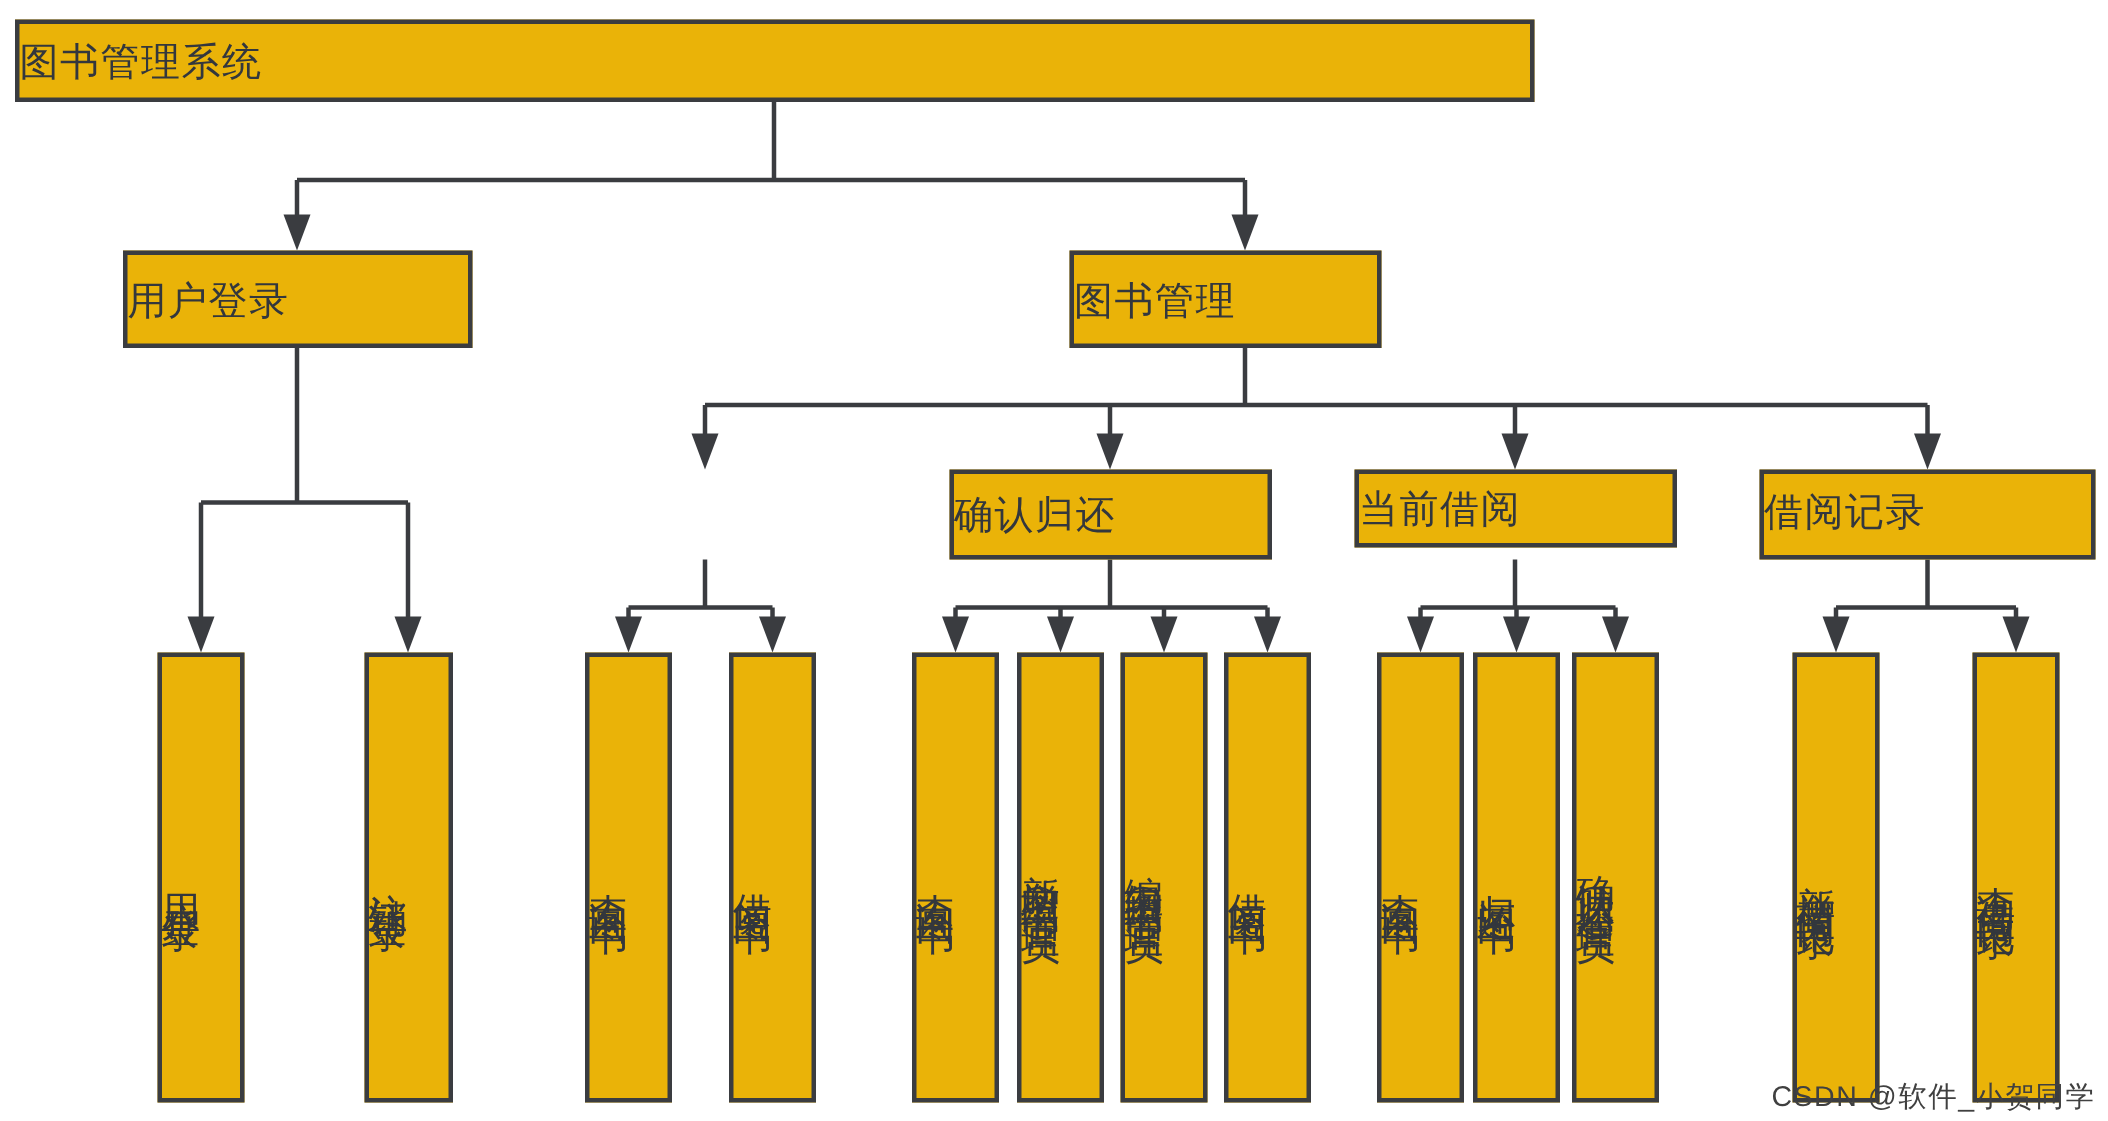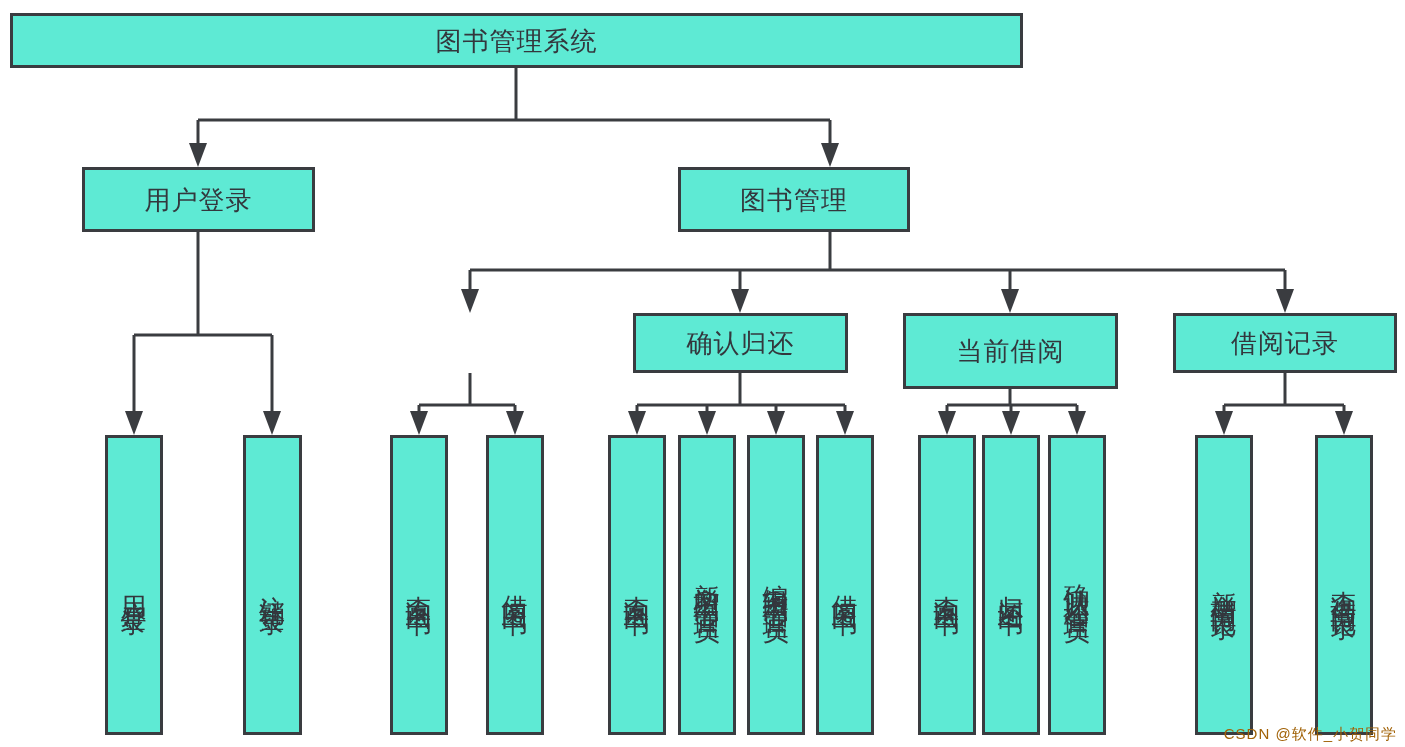--- a/index.html
+++ b/index.html
@@ -13,41 +13,41 @@
   #connectors {
     position:absolute; left:0; top:0; width:1405px; height:747px;
     pointer-events:none;
   }
   #connectors line { stroke:#3a3c40; stroke-width:3; }
   #connectors polygon { fill:#3a3c40; }
   .node {
     position:absolute;
     box-sizing:border-box;
     border:3px solid #3a3c40;
-    background:#5eead4;
+    background:#eab308;
     display:flex;
     align-items:center;
-    justify-content:center;
+    justify-content:flex-start;
     color:#33373d;
     font-size:26px;
     line-height:1;
     letter-spacing:1px;
     white-space:nowrap;
   }
   .leaf .vtext {
     writing-mode:vertical-rl;
     text-orientation:mixed;
     letter-spacing:5px;
     line-height:1;
   }
   .watermark {
     position:absolute;
     right:8px; bottom:3px;
-    font-size:15px;
-    color:#a16207;
+    font-size:19px;
+    color:#404040;
     letter-spacing:1px;
     white-space:nowrap;
   }
 </style>
 </head>
 <body>
 
 <div id="canvas">
 
   <svg id="connectors" viewBox="0 0 1405 747">
@@ -105,31 +105,31 @@
       <polygon points="1335,411 1353,411 1344,435"></polygon>
     </svg>
 
   <div class="node" style="left:10px; top:13px; width:1013px; height:55px;">
     <span>图书管理系统</span>
   </div>
 
   <div class="node" style="left:82px; top:167px; width:233px; height:65px;">
     <span>用户登录</span>
   </div>
-  <div class="node" style="left:678px; top:167px; width:232px; height:65px;">
+  <div class="node" style="left:713px; top:167px; width:208px; height:65px;">
     <span>图书管理</span>
   </div>
 
   <div class="node" style="left:633px; top:313px; width:215px; height:60px;">
     <span>确认归还</span>
   </div>
-  <div class="node" style="left:903px; top:313px; width:215px; height:76px;">
+  <div class="node" style="left:903px; top:313px; width:215px; height:52px;">
     <span>当前借阅</span>
   </div>
-  <div class="node" style="left:1173px; top:313px; width:224px; height:60px;">
+  <div class="node" style="left:1173px; top:313px; width:224px; height:60px;font-family:Liberation Mono, monospace;">
     <span>借阅记录</span>
   </div>
 
   <div class="node leaf" style="left:105px; top:435px; width:58px; height:300px;">
     <span class="vtext">用户登录</span>
   </div>
   <div class="node leaf" style="left:243px; top:435px; width:59px; height:300px;">
     <span class="vtext">注销登录</span>
   </div>
 

